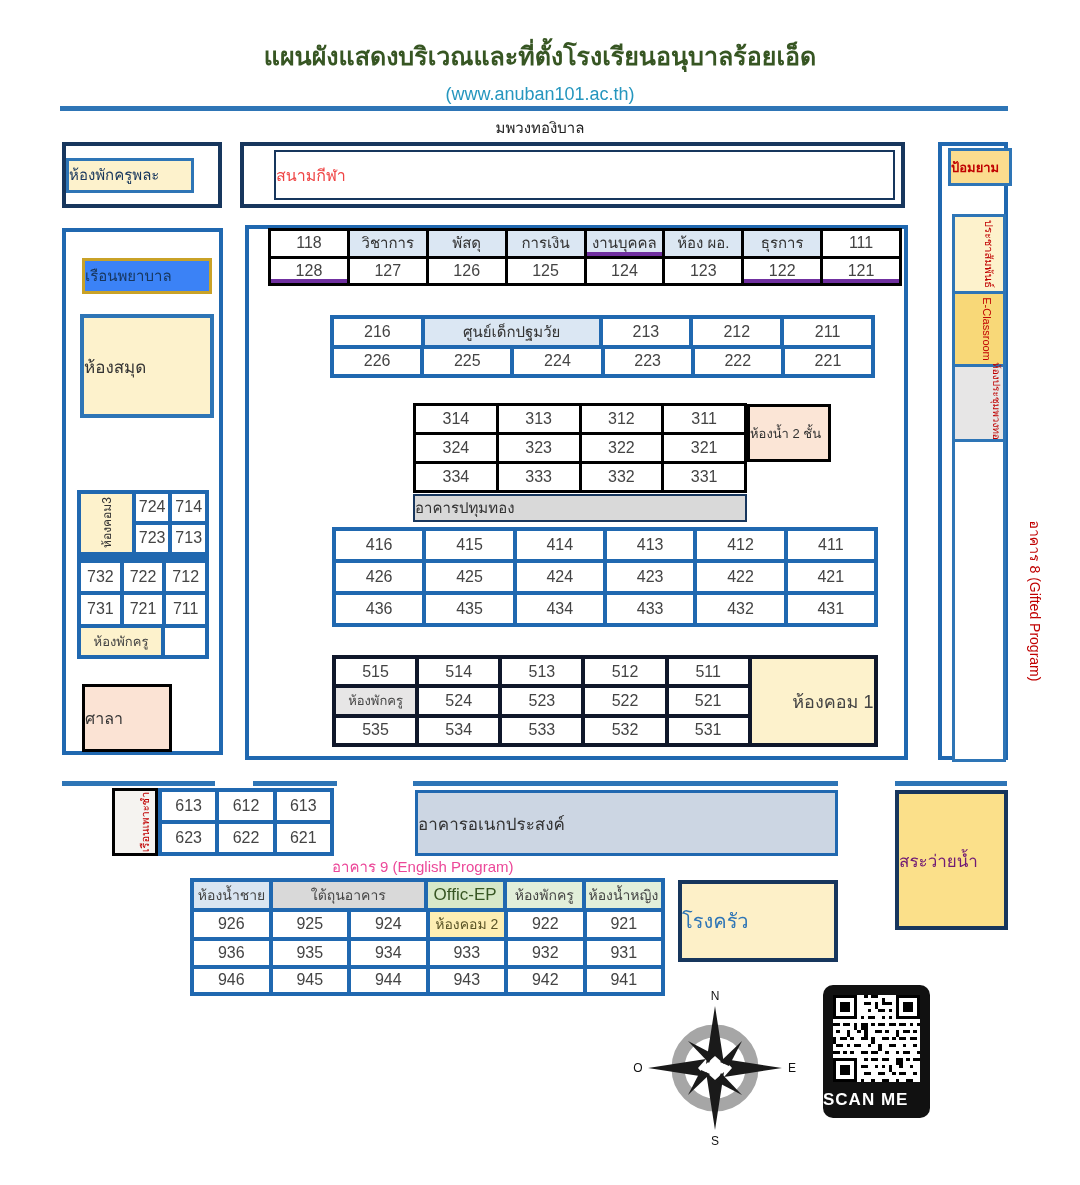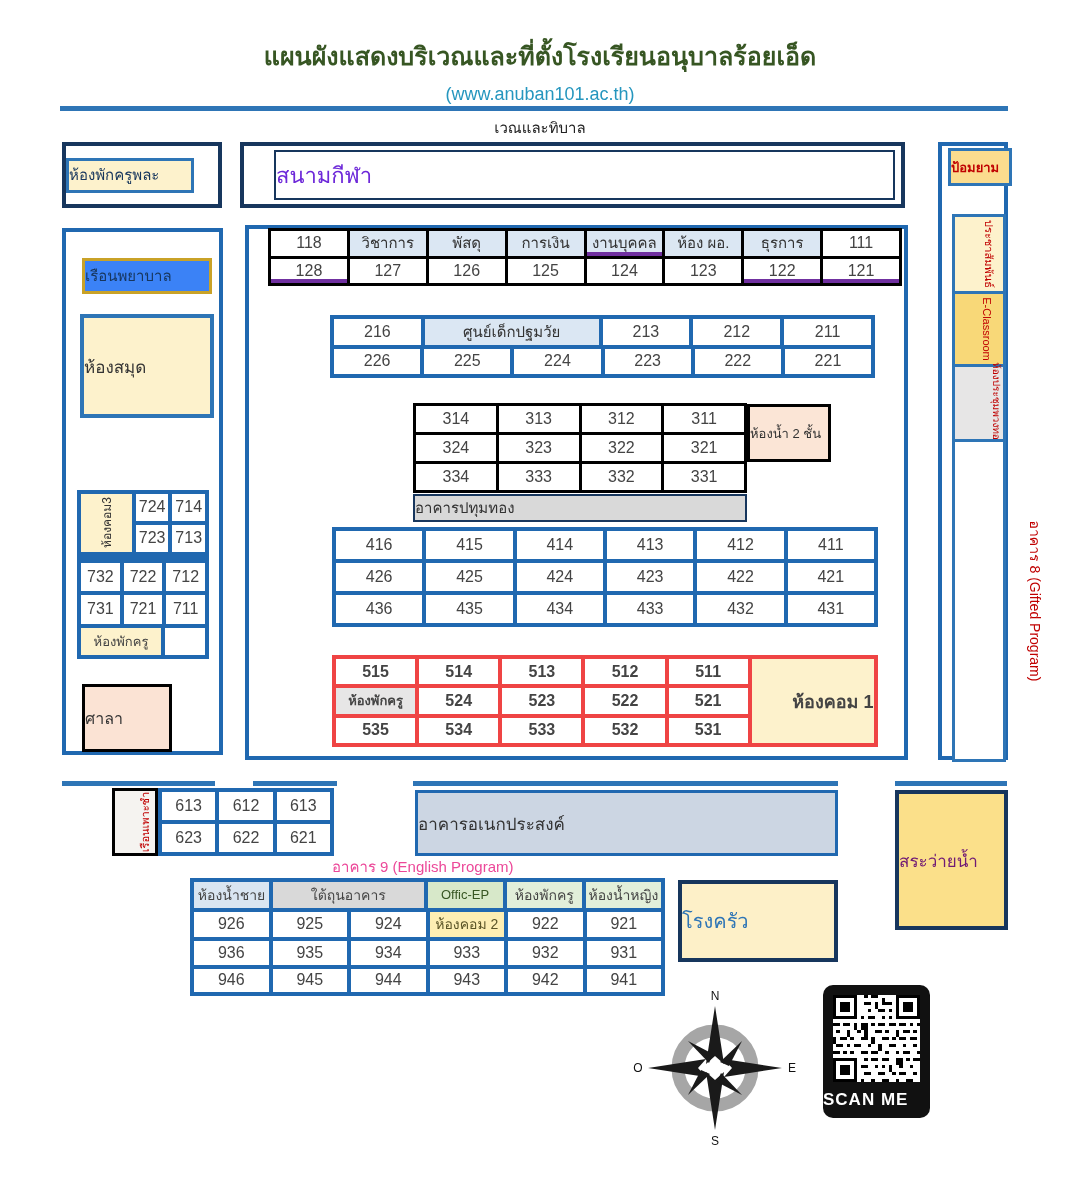--- a/index.html
+++ b/index.html
@@ -27,28 +27,28 @@
   .titleline{position:absolute;width:100%;text-align:center;}
 </style>
 </head>
 <body>
 
 <div class="page">
 
   <div class="titleline" style="top:36px;font-size:25px;font-weight:bold;color:#375623;">แผนผังแสดงบริเวณและที่ตั้งโรงเรียนอนุบาลร้อยเอ็ด</div>
   <div class="titleline" style="top:84px;font-size:18px;color:#2596be;">(www.anuban101.ac.th)</div>
   <div class="box" style="left:60px;top:106px;width:948px;height:5px;background:#2e75b6;"></div>
-  <div class="titleline" style="top:116px;font-size:15px;color:#222;">เวณและทิบาล</div>
+  <div class="titleline" style="top:116px;font-size:15px;color:#222;">มพวงทองิบาล</div>
 
   <div class="box center" style="left:62px;top:142px;width:160px;height:66px;border:4px solid #17365d;">
     <div class="center" style="width:122px;height:29px;border:3px solid #2e75b6;background:#fdf2cc;font-size:15px;color:#17365d;">ห้องพักครูพละ</div>
   </div>
 
   <div class="box" style="left:240px;top:142px;width:665px;height:66px;border:4px solid #17365d;">
-    <div class="center" style="position:absolute;left:30px;top:4px;right:6px;bottom:4px;border:2px solid #17365d;font-size:22px;color:#6d28d9;">สนามกีฬา</div>
+    <div class="center" style="position:absolute;left:30px;top:4px;right:6px;bottom:4px;border:2px solid #17365d;font-size:16px;color:#ef4444;">สนามกีฬา</div>
   </div>
 
   <div class="box" style="left:938px;top:142px;width:70px;height:618px;border:4px solid #2068b0;">
     <div class="center" style="position:absolute;left:6px;top:2px;width:58px;height:32px;border:3px solid #2e75b6;background:#fbdc8e;font-size:13px;font-weight:bold;">
       <span class="redtxt">ป้อมยาม</span>
     </div>
     <div class="center" style="position:absolute;left:10px;top:68px;width:48px;height:74px;border:3px solid #2e75b6;background:#fdf2cc;">
       <span class="vR redtxt" style="font-size:11px;">ประชาสัมพันธ์</span>
     </div>
     <div class="center" style="position:absolute;left:10px;top:145px;width:48px;height:70px;border:3px solid #2e75b6;background:#f8d878;">
@@ -190,21 +190,21 @@
       <div class="row">
         <div class="cell">436</div>
         <div class="cell">435</div>
         <div class="cell">434</div>
         <div class="cell">433</div>
         <div class="cell">432</div>
         <div class="cell">431</div>
       </div>
     </div>
 
-  <div class="box" style="left:332px;top:655px;width:546px;height:92px;background:#ef4444;padding:4px;display:flex;gap:4px;font-weight:bold;">
+  <div class="box" style="left:332px;top:655px;width:546px;height:92px;background:#0f172a;padding:4px;display:flex;gap:4px;">
     <div style="flex:5;display:flex;flex-direction:column;gap:4px;">
       <div class="row">
         <div class="cell">515</div>
         <div class="cell">514</div>
         <div class="cell">513</div>
         <div class="cell">512</div>
         <div class="cell">511</div>
       </div>
       <div class="row">
         <div class="cell gray">ห้องพักครู</div>
@@ -247,21 +247,21 @@
 
   <div class="box center" style="left:415px;top:790px;width:423px;height:66px;border:3px solid #2068b0;background:#ccd6e3;font-size:17px;color:#333;">อาคารอเนกประสงค์</div>
 
   <div class="box center" style="left:895px;top:790px;width:113px;height:140px;border:4px solid #17365d;background:#fbe08a;font-size:17px;color:#701a75;">สระว่ายน้ำ</div>
 
   <div class="box" style="left:332px;top:855px;font-size:15px;color:#ec4899;">อาคาร 9 (English Program)</div>
   <div class="box grid" style="left:190px;top:878px;width:475px;height:118px;">
     <div class="row">
       <div class="cell" style="background:#d9e5f1;font-size:14px;">ห้องน้ำชาย</div>
       <div class="cell" style="flex:2;background:#d9d9d9;font-size:14px;">ใต้ถุนอาคาร</div>
-      <div class="cell" style="background:#d7e8c9;font-size:13px;color:#375623;">Offic-EP</div>
+      <div class="cell" style="background:#d7e8c9;font-size:17px;color:#375623;">Offic-EP</div>
       <div class="cell" style="background:#e2efda;font-size:14px;">ห้องพักครู</div>
       <div class="cell" style="background:#e2efda;font-size:14px;">ห้องน้ำหญิง</div>
     </div>
     <div class="row">
       <div class="cell">926</div>
       <div class="cell">925</div>
       <div class="cell">924</div>
       <div class="cell yellowc">ห้องคอม 2</div>
       <div class="cell">922</div>
       <div class="cell">921</div>

